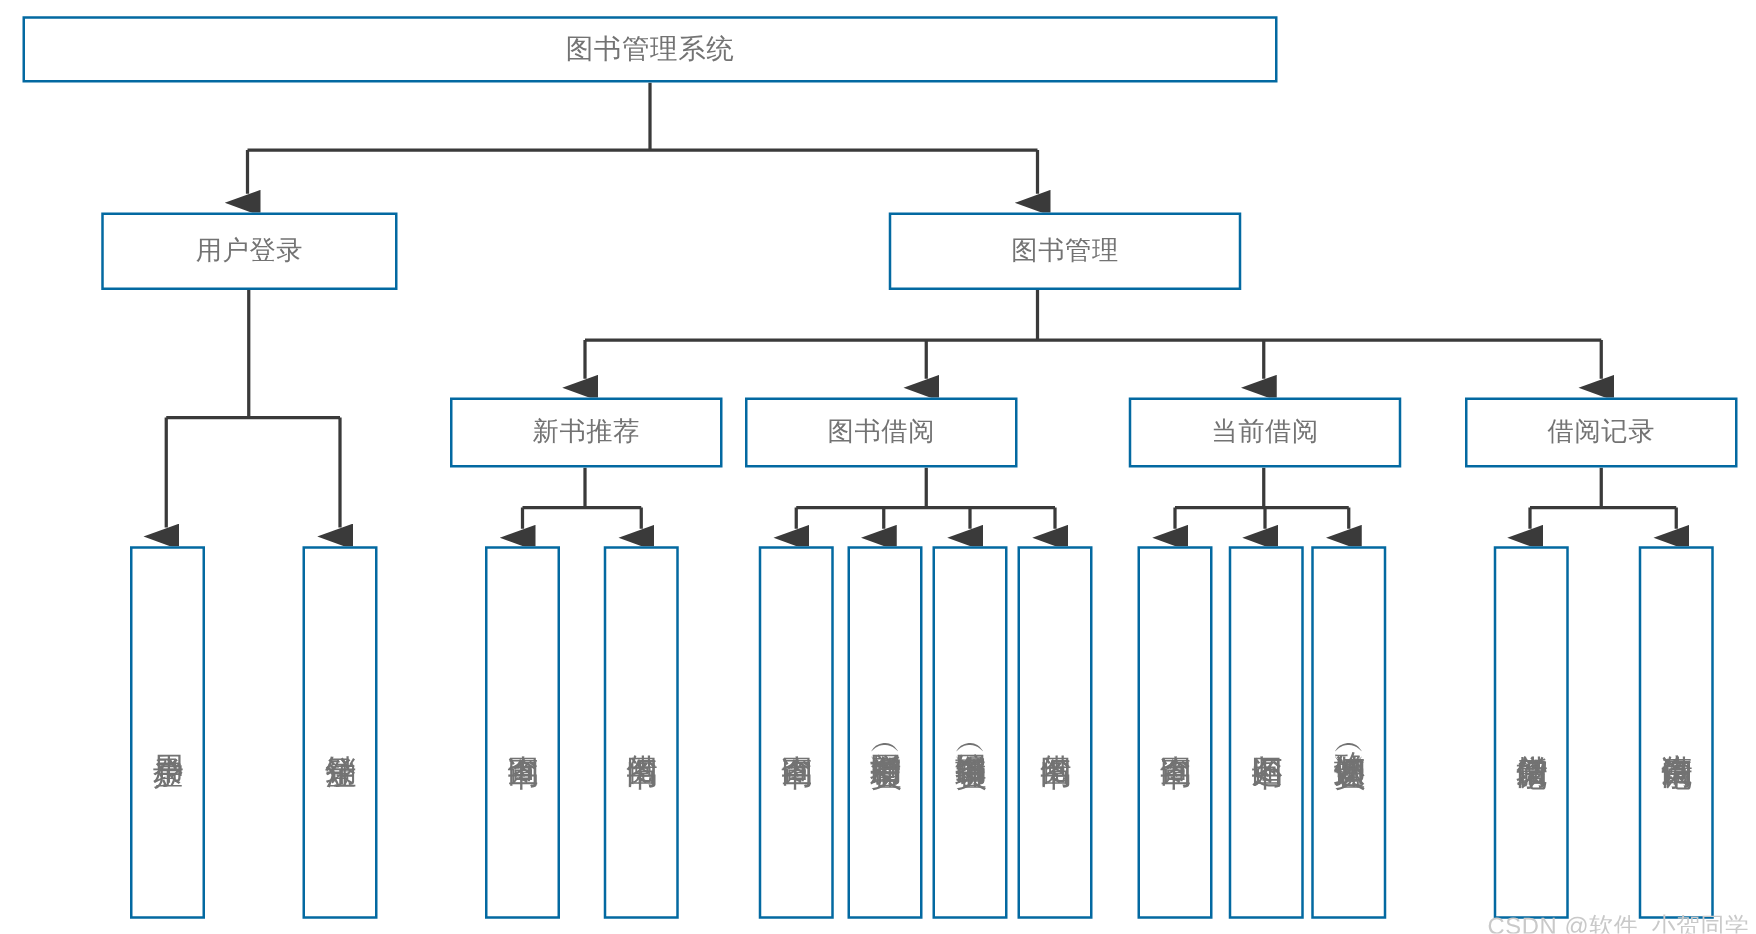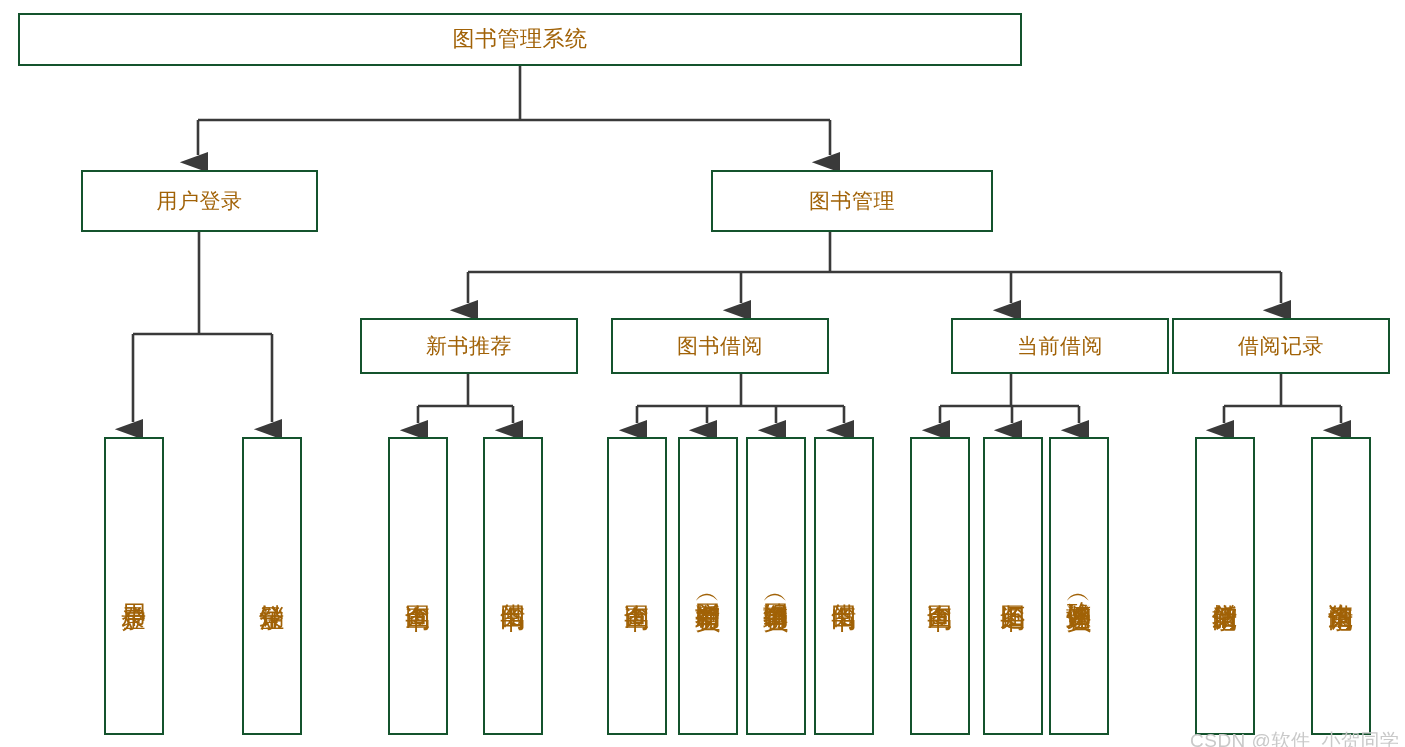--- a/index.html
+++ b/index.html
@@ -21,26 +21,26 @@
     position: absolute;
     left: 0;
     top: 0;
     width: 1405px;
     height: 747px;
     pointer-events: none;
   }
   .node {
     position: absolute;
     box-sizing: border-box;
-    border: 2px solid #14532d;
+    border: 2px solid #0369a1;
     background: #ffffff;
     display: flex;
     align-items: center;
     justify-content: center;
-    color: #a16207;
+    color: #737373;
   }
   .node-label {
     display: block;
     text-align: center;
     line-height: 1.12;
     letter-spacing: 0.5px;
     white-space: nowrap;
   }
   
   .node.horiz .node-label {
@@ -134,24 +134,24 @@
   <div class="node horiz" style="left:81px; top:170px; width:237px; height:62px;">
     <span class="node-label">用户登录</span>
   </div>
   <div class="node horiz" style="left:711px; top:170px; width:282px; height:62px;">
     <span class="node-label">图书管理</span>
   </div>
 
   <div class="node horiz" style="left:360px; top:318px; width:218px; height:56px;">
     <span class="node-label">新书推荐</span>
   </div>
-  <div class="node horiz" style="left:611px; top:318px; width:218px; height:56px;">
+  <div class="node horiz" style="left:596px; top:318px; width:218px; height:56px;">
     <span class="node-label">图书借阅</span>
   </div>
-  <div class="node horiz" style="left:903px; top:318px; width:218px; height:56px;margin-left:48px;">
+  <div class="node horiz" style="left:903px; top:318px; width:218px; height:56px;">
     <span class="node-label">当前借阅</span>
   </div>
   <div class="node horiz" style="left:1172px; top:318px; width:218px; height:56px;">
     <span class="node-label">借阅记录</span>
   </div>
 
   <div class="node vert" style="left:104px; top:437px; width:60px; height:298px;">
     <span class="node-label">用户登录</span>
   </div>
   <div class="node vert" style="left:242px; top:437px; width:60px; height:298px;">

